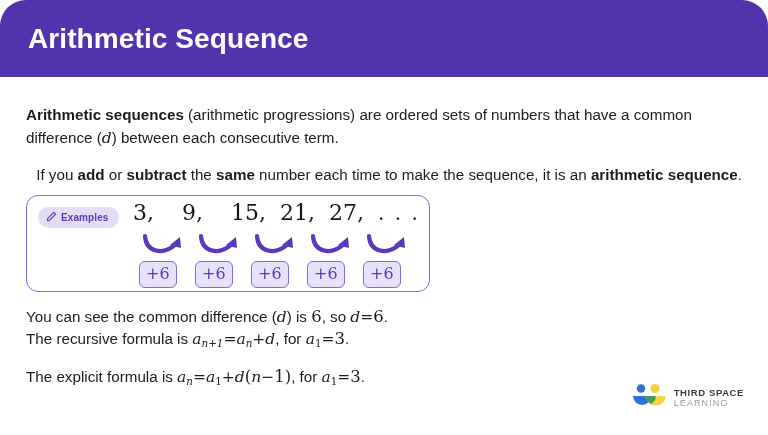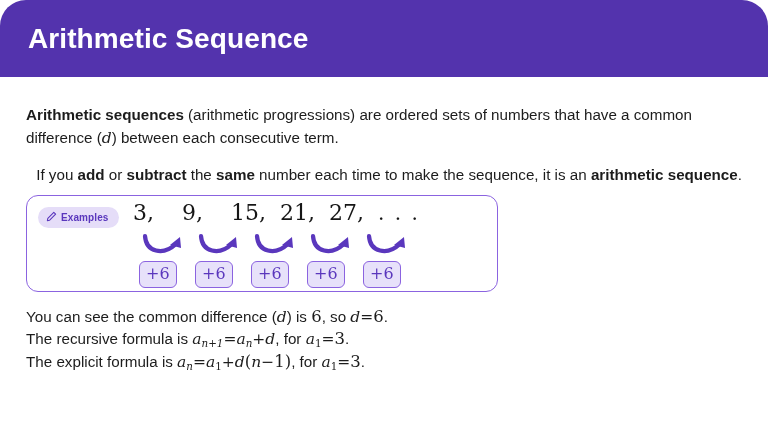--- a/index.html
+++ b/index.html
@@ -82,21 +82,21 @@
     font-family: "DejaVu Serif", serif;
     font-style: normal;
     font-size: 0.68em;
     vertical-align: -0.28em;
   }
 
   
   .examples-card {
     position: relative;
     margin: 8px 0 0 0;
-    width: 472px;
+    width: 404px;
     height: 97px;
     border: 1.6px solid #8b63e0;
     border-radius: 12px;
     box-sizing: border-box;
     background: #ffffff;
   }
 
   .examples-badge {
     position: absolute;
     left: 11px;
@@ -176,21 +176,21 @@
   
   .formula-line {
     margin: 0;
     padding: 0;
     font-size: 15.2px;
     color: #1c1c1c;
     line-height: 1.35;
   }
   .fl1 { margin-top: 14px; }
   .fl2 { }
-  .fl3 { }
+  .fl3 { margin-top: 15px; }
 
   
   .logo {
     position: absolute;
     right: 24px;
     bottom: 22px;
     display: flex;
     align-items: center;
     gap: 7px;
   }
@@ -303,14 +303,29 @@
     </div>
 
     <p class="formula-line fl1"><span>You can see the common difference (</span><span class="mathit">d</span><span>) is </span><span class="mathrm">6</span><span>, so </span><span class="mathit">d</span><span class="mathop">=</span><span class="mathrm">6</span><span>.</span></p>
 
     <p class="formula-line fl2"><span>The recursive formula is </span><span class="mathit">a</span><sub class="msub">n+1</sub><span class="mathop">=</span><span class="mathit">a</span><sub class="msub">n</sub><span class="mathop">+</span><span class="mathit">d</span><span>, for </span><span class="mathit">a</span><sub class="msub-rm">1</sub><span class="mathop">=</span><span class="mathrm">3</span><span>.</span></p>
 
     <p class="formula-line fl3"><span>The explicit formula is </span><span class="mathit">a</span><sub class="msub">n</sub><span class="mathop">=</span><span class="mathit">a</span><sub class="msub-rm">1</sub><span class="mathop">+</span><span class="mathit">d</span><span class="mathrm">(</span><span class="mathit">n</span><span class="mathop">−</span><span class="mathrm">1</span><span class="mathrm">)</span><span>, for </span><span class="mathit">a</span><sub class="msub-rm">1</sub><span class="mathop">=</span><span class="mathrm">3</span><span>.</span></p>
 
   </div>
 
+  <div class="logo">
+    <span>
+      <svg width="36" height="26" viewBox="0 0 36 26">
+        <circle cx="10" cy="5.5" r="4.2" fill="#2f6fe0"></circle>
+        <circle cx="24" cy="5.5" r="4.6" fill="#f5d23c"></circle>
+        <path d="M2 13 a9 9 0 0 0 18 0 z" fill="#2f6fe0"></path>
+        <path d="M15 13 a9.8 9.8 0 0 0 19.6 0 z" fill="#f5d23c" opacity="0.96"></path>
+        <path d="M15 13 a9 9 0 0 0 5 8.05 a9.8 9.8 0 0 0 4.8 -8.05 z" fill="#3f9e54"></path>
+      </svg>
+    </span>
+    <span class="logo-text">
+      <span class="logo-line1">THIRD SPACE</span>
+      <span class="logo-line2">LEARNING</span>
+    </span>
+  </div>
 
 </div>
 
 </body></html>

